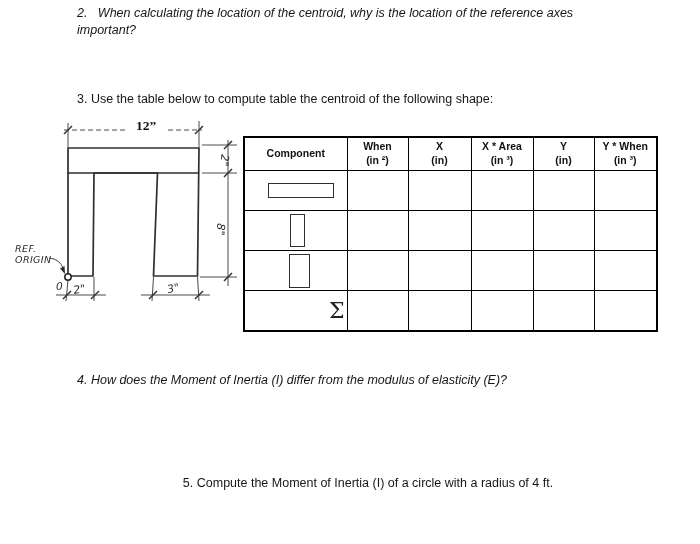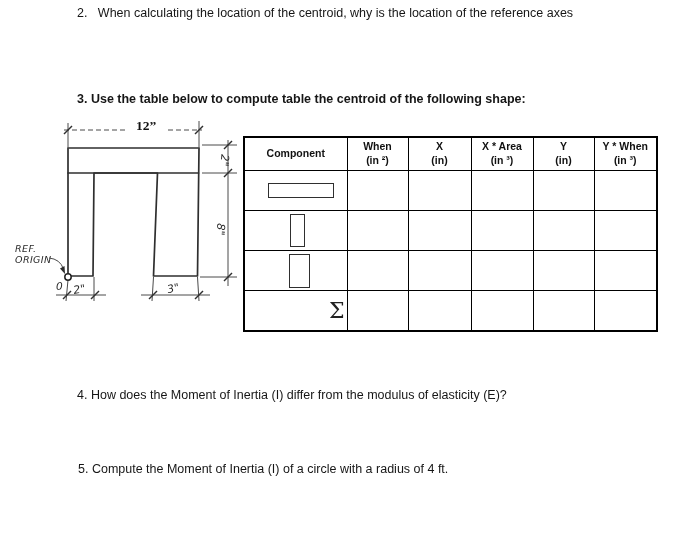--- a/index.html
+++ b/index.html
@@ -11,24 +11,24 @@
     color:#1b1b1b;
     overflow:hidden;
   }
   .q{
     position:absolute;
     font-size:12.5px;
     line-height:17px;
     color:#161616;
   }
   .qline{display:block;white-space:pre-wrap;}
-  .q2{left:77px;top:5px;width:545px;}
-  .q3{left:77px;top:91px;width:560px;white-space:pre-wrap;font-weight:bold;}
-  .q4{left:77px;top:387px;width:580px;white-space:pre-wrap;}
-  .q5{left:78px;top:461px;width:580px;white-space:pre-wrap;}
+  .q2{left:77px;top:5px;width:545px;font-style:italic;}
+  .q3{left:77px;top:91px;width:560px;white-space:pre-wrap;}
+  .q4{left:77px;top:372px;width:580px;white-space:pre-wrap;font-style:italic;}
+  .q5{left:78px;top:475px;width:580px;white-space:pre-wrap;text-align:center;}
 
   svg.figure{position:absolute;left:0;top:0;width:700px;height:544px;pointer-events:none;}
   .ink{stroke:#2f2f2f;stroke-width:1.7;fill:none;stroke-linecap:round;stroke-linejoin:round;}
   .dim{stroke:#4a4a4a;stroke-width:1;fill:none;}
   .dimdash{stroke:#4a4a4a;stroke-width:1;fill:none;stroke-dasharray:5 3;}
   .tick{stroke:#2f2f2f;stroke-width:1.4;fill:none;}
   .hand{font-family:"DejaVu Sans", sans-serif;font-style:italic;fill:#2b2b2b;}
   .dim12{font-family:"Liberation Serif", serif;font-weight:bold;font-size:13.5px;fill:#111;}
 
   table.centroid{
@@ -63,20 +63,21 @@
     font-size:22px;color:#222;line-height:1;
   }
 </style>
 </head>
 <body>
 
 <div class="page">
 
   <div class="q q2">
     <span class="qline">2.   When calculating the location of the centroid, why is the location of the reference axes</span>
+    <span class="qline">important?</span>
   </div>
 
   <div class="q q3">3. Use the table below to compute table the centroid of the following shape:</div>
 
   <svg class="figure" viewBox="0 0 700 544">
 
     <g>
       <path class="ink" d="M 68,148 L 199,148 L 197.5,276 L 153.5,276 L 157.5,173 L 94,173 L 93,276 L 68,276 Z"></path>
       <line class="ink" x1="68" y1="173" x2="198.5" y2="173"></line>
     </g>

